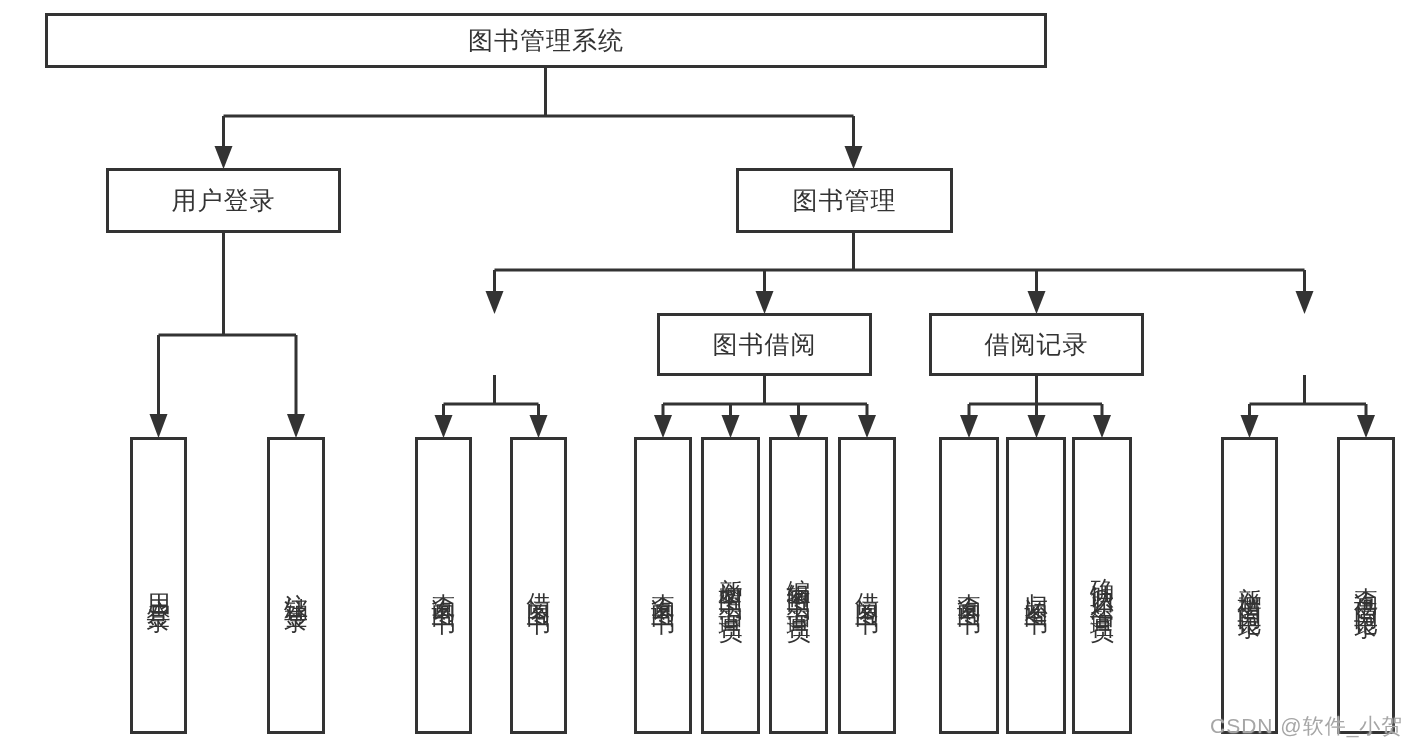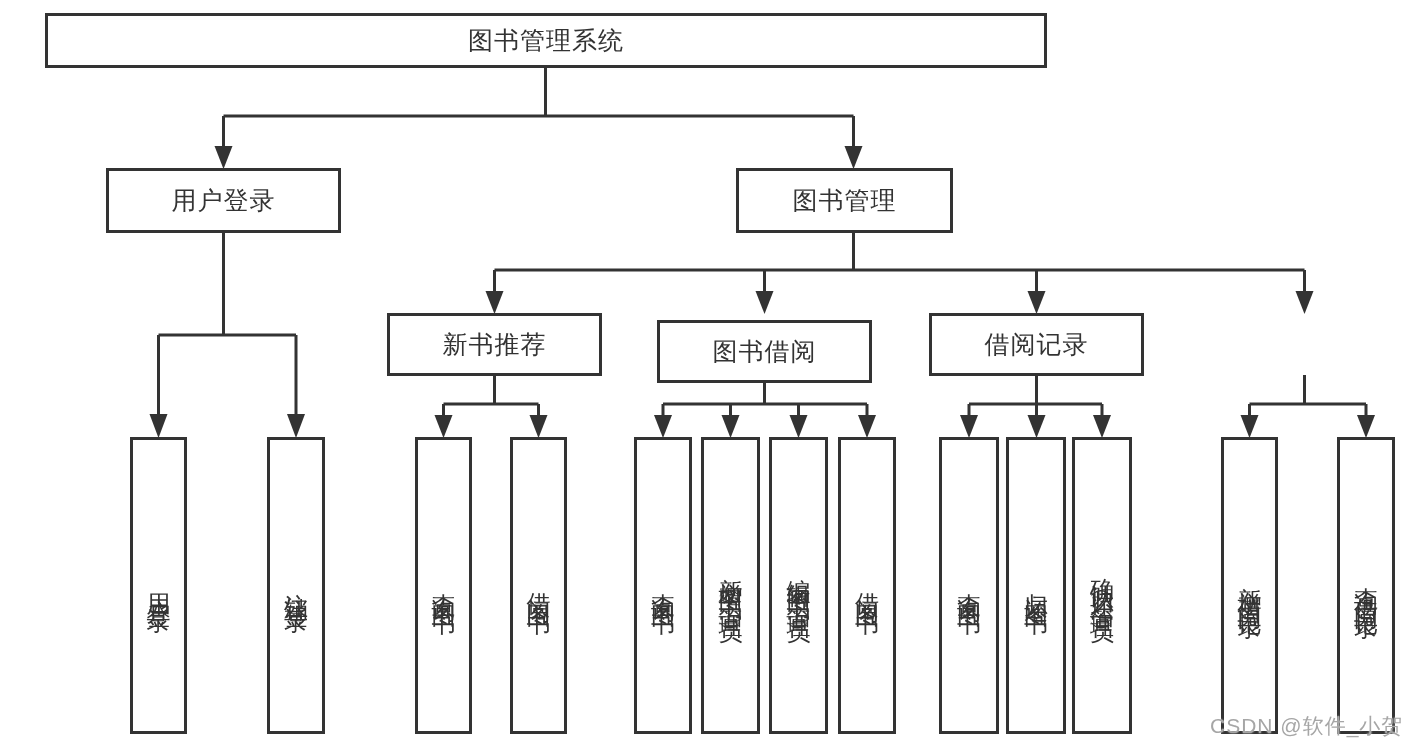--- a/index.html
+++ b/index.html
@@ -112,22 +112,21 @@
       <polygon points="1216.5,415 1234.5,415 1225.5,438"></polygon>
       <polygon points="1333,415 1351,415 1342,438"></polygon>
     </g>
   </svg>
 
   <div class="node" style="left:21px;top:13px;width:1002px;height:55px">图书管理系统</div>
 
   <div class="node" style="left:82px;top:168px;width:235px;height:65px">用户登录</div>
   <div class="node" style="left:712px;top:168px;width:217px;height:65px">图书管理</div>
 
-  <div class="node" style="left:363px;top:313px;width:215px;height:63px">新书推荐</div>
-  <div class="node" style="left:633px;top:320px;width:215px;height:63px">图书借阅</div>
+  <div class="node" style="left:633px;top:313px;width:215px;height:63px">图书借阅</div>
   <div class="node" style="left:905px;top:313px;width:215px;height:63px">借阅记录</div>
 
   <div class="leaf" style="left:106px;width:57px">
     <span class="vtext">用户登录</span>
   </div>
   <div class="leaf" style="left:243px;width:58px">
     <span class="vtext">注销登录</span>
   </div>
 
   <div class="leaf" style="left:391px;width:57px">

